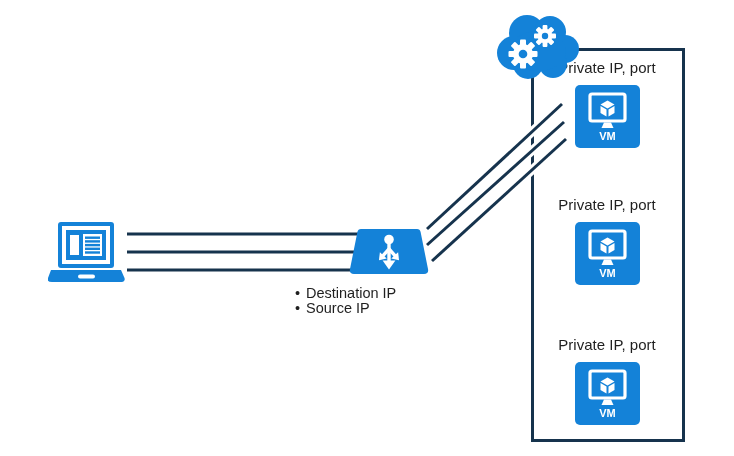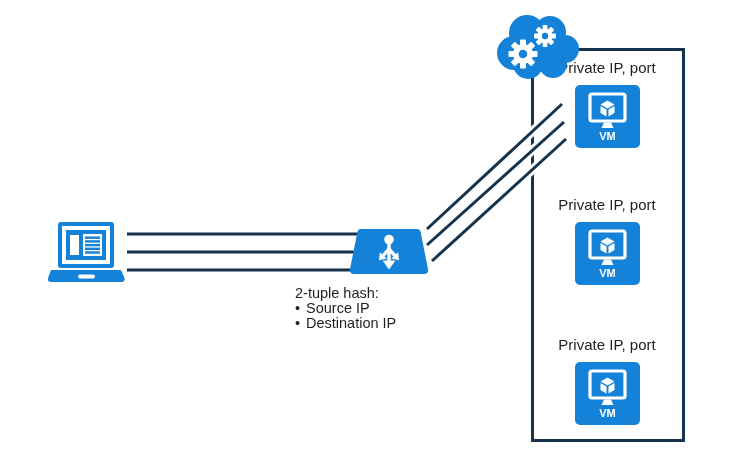--- a/index.html
+++ b/index.html
@@ -87,23 +87,22 @@
         <polygon points="-4.6,8.5 4.6,8.5 0,15" fill="#ffffff"></polygon>
       </g>
       <g transform="translate(44,23) rotate(-42)">
         <line x1="0" y1="0" x2="0" y2="9.5" stroke="#ffffff" stroke-width="3.4"></line>
         <polygon points="-4.6,8.5 4.6,8.5 0,15" fill="#ffffff"></polygon>
       </g>
     </g>
   </svg>
 
   <div class="abs lb-caption">
-    <span class="row">2-tuple hash:</span>
+    <span class="row"><span class="bullet">•</span><span>Destination IP</span></span>
     <span class="row"><span class="bullet">•</span><span>Source IP</span></span>
-    <span class="row"><span class="bullet">•</span><span>Destination IP</span></span>
   </div>
 
   <svg class="abs cloud" width="94" height="78" viewBox="0 0 94 78">
     <g fill="#1482d8">
       <circle cx="25" cy="44" r="17"></circle>
       <circle cx="38" cy="24" r="18"></circle>
       <circle cx="61" cy="23" r="16"></circle>
       <circle cx="76" cy="40" r="14"></circle>
       <circle cx="64" cy="55" r="14"></circle>
       <circle cx="39" cy="55" r="15"></circle>

